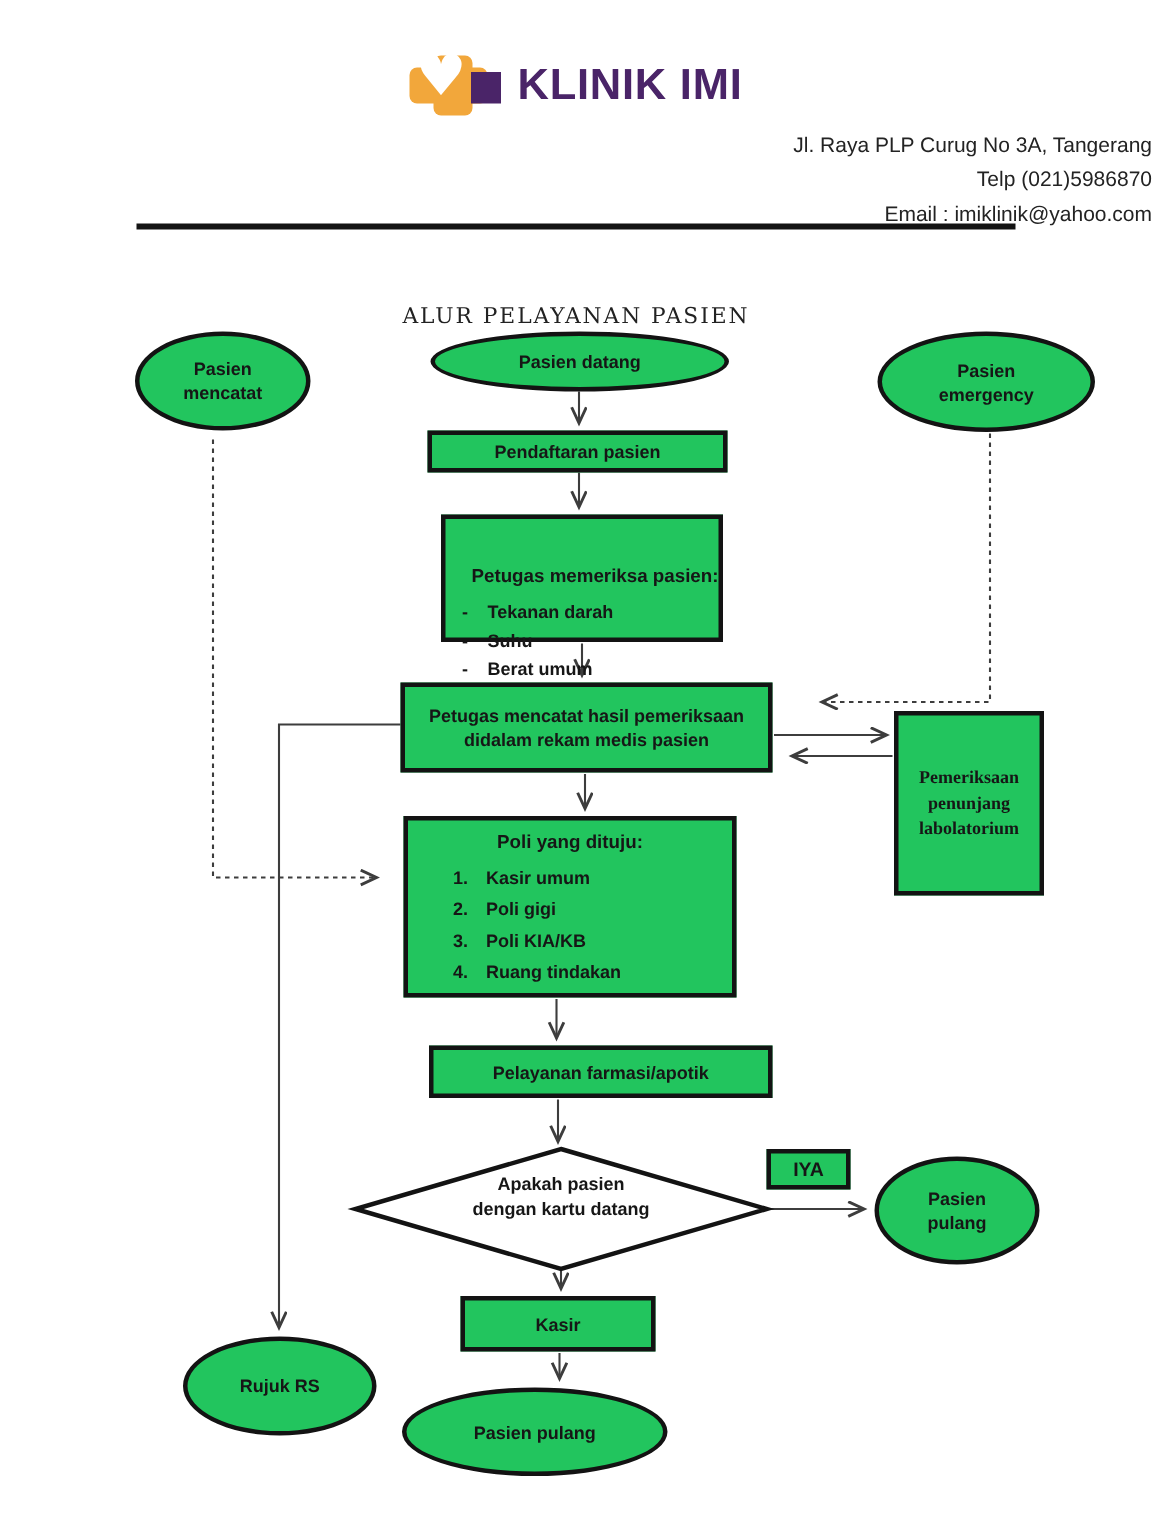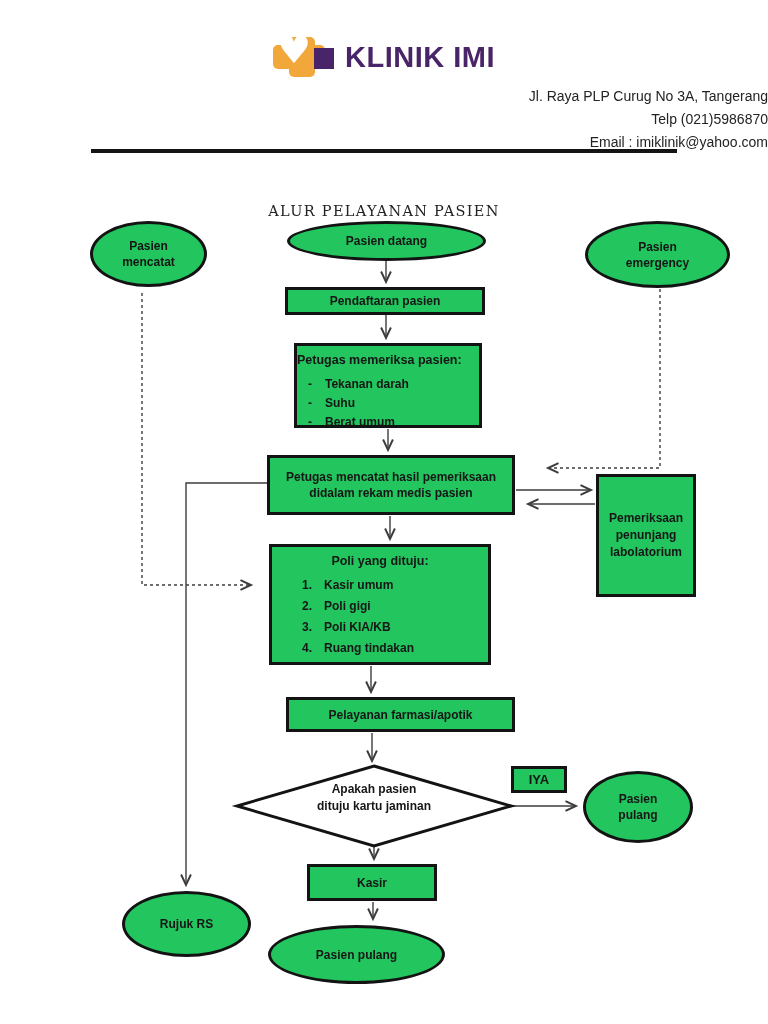--- a/index.html
+++ b/index.html
@@ -36,27 +36,27 @@
     font-weight:bold;font-size:12px;color:var(--ink);z-index:2;}
   .ellipse{border-radius:50%;display:flex;flex-direction:column;align-items:center;
     justify-content:center;text-align:center;line-height:16px;}
   .center{display:flex;flex-direction:column;align-items:center;justify-content:center;
     text-align:center;line-height:16px;}
   #n-prioritas{left:90px;top:221px;width:117px;height:66px;}
   #n-datang{left:287px;top:221px;width:199px;height:40px;}
   #n-emergency{left:585px;top:221px;width:145px;height:67px;}
   #n-pendaftaran{left:285px;top:287px;width:200px;height:28px;}
   #n-memeriksa{left:294px;top:343px;width:188px;height:85px;padding-top:7px;}
-  #n-memeriksa .box-title{text-align:left;font-size:12.5px;}
+  #n-memeriksa .box-title{text-align:right;font-size:12.5px;margin-top:24px;}
   #n-memeriksa .list{margin-top:8px;line-height:19px;}
   #n-memeriksa .row{display:flex;padding-left:11px;}
   #n-memeriksa .mk{width:10px;flex:0 0 10px;}
   #n-memeriksa .tx{margin-left:7px;}
   #n-rekam{left:267px;top:455px;width:248px;height:60px;}
-  #n-lab{left:596px;top:474px;width:100px;height:123px;line-height:17px;}
+  #n-lab{left:596px;top:474px;width:100px;height:123px;line-height:17px;font-family:Liberation Serif, serif;}
   #n-poli{left:269px;top:544px;width:222px;height:121px;padding-top:7px;}
   #n-poli .box-title{text-align:center;font-size:12.5px;}
   #n-poli .list{margin-top:7px;line-height:21px;}
   #n-poli .row{display:flex;padding-left:30px;}
   #n-poli .mk{width:16px;flex:0 0 16px;}
   #n-poli .tx{margin-left:6px;}
   #n-farmasi{left:286px;top:697px;width:229px;height:35px;}
   .diamond-label{position:absolute;left:237px;top:781px;width:274px;z-index:2;
     text-align:center;font-weight:bold;font-size:12px;line-height:17px;color:var(--ink);}
   #n-iya{left:511px;top:766px;width:56px;height:27px;font-size:13px;}
@@ -182,21 +182,21 @@
       </div>
     </div>
   </div>
 
   <div class="node center" id="n-farmasi">
     <span>Pelayanan farmasi/apotik</span>
   </div>
 
   <div class="diamond-label">
     <div>Apakah pasien</div>
-    <div>dituju kartu jaminan</div>
+    <div>dengan kartu datang</div>
   </div>
 
   <div class="node center" id="n-iya">
     <span>IYA</span>
   </div>
 
   <div class="node ellipse" id="n-pulang-r">
     <span>Pasien</span>
     <span>pulang</span>
   </div>

